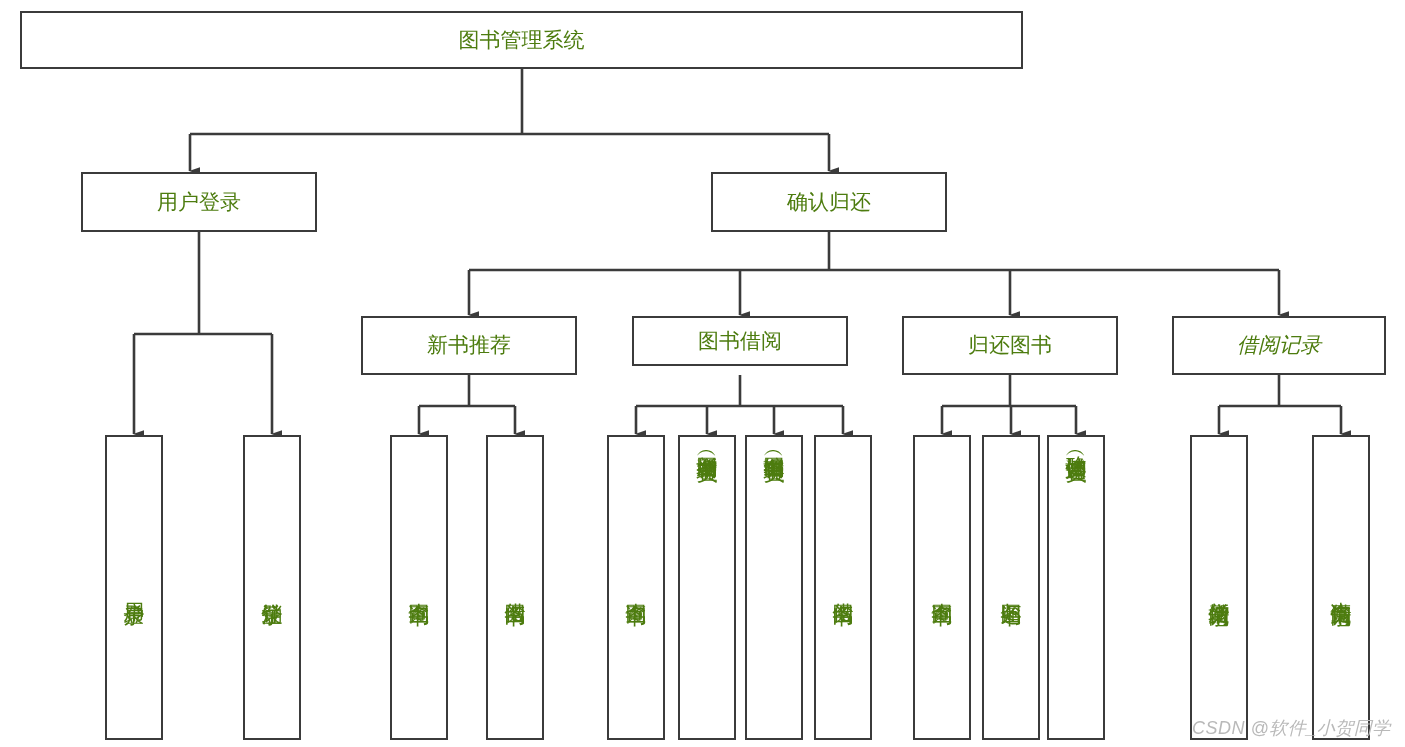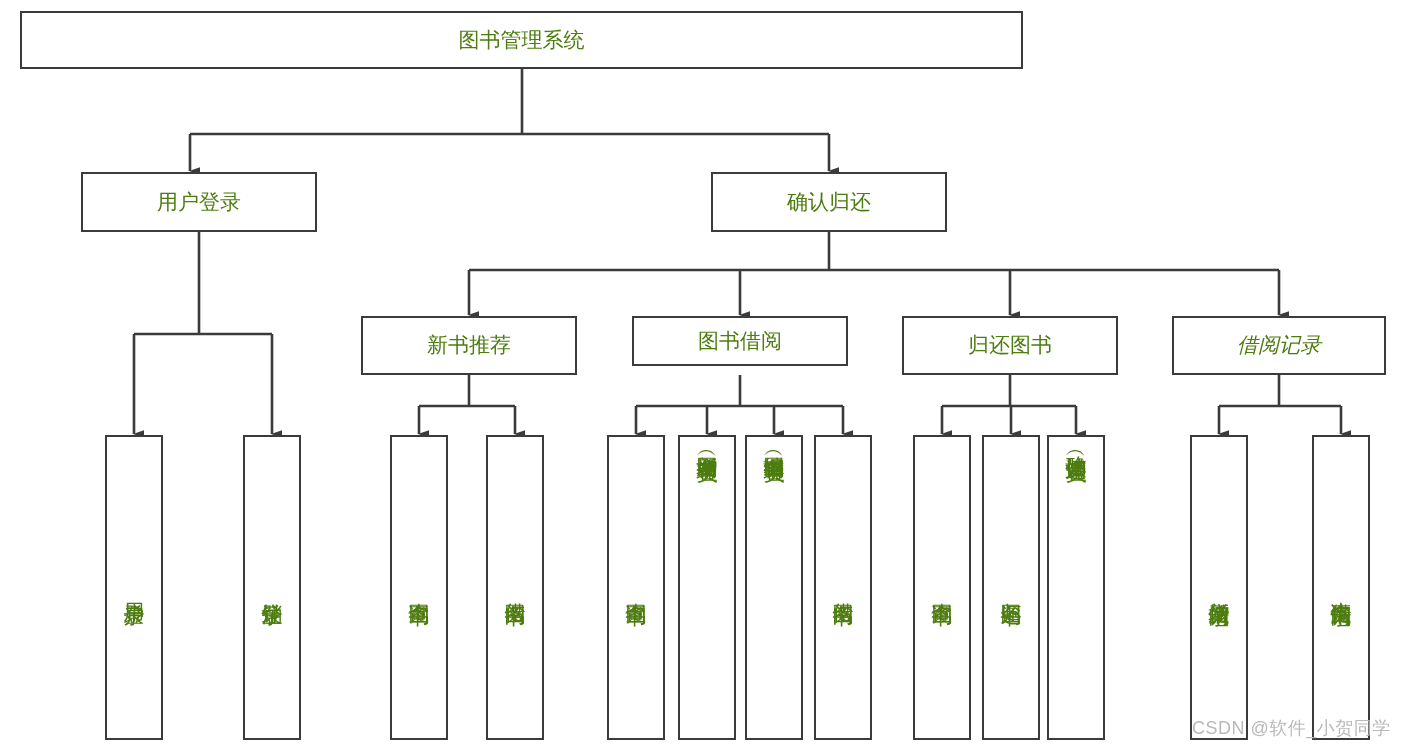--- a/index.html
+++ b/index.html
@@ -60,20 +60,21 @@
     align-items: center;
     padding-top: 0;
   }
   .watermark {
     position: absolute;
     font-size: 18px;
     color: #b9b9b9;
     white-space: nowrap;
     letter-spacing: 0.5px;
     pointer-events: none;
+    font-style: italic;
   }
 </style>
 </head>
 <body>
 
 <div id="canvas">
 
   <svg id="wires" viewBox="0 0 1405 747" xmlns="http://www.w3.org/2000/svg" aria-hidden="true">
     <defs>
       <marker id="arrowhead" markerWidth="9" markerHeight="11" refX="4.2" refY="10" orient="auto" markerUnits="userSpaceOnUse">

